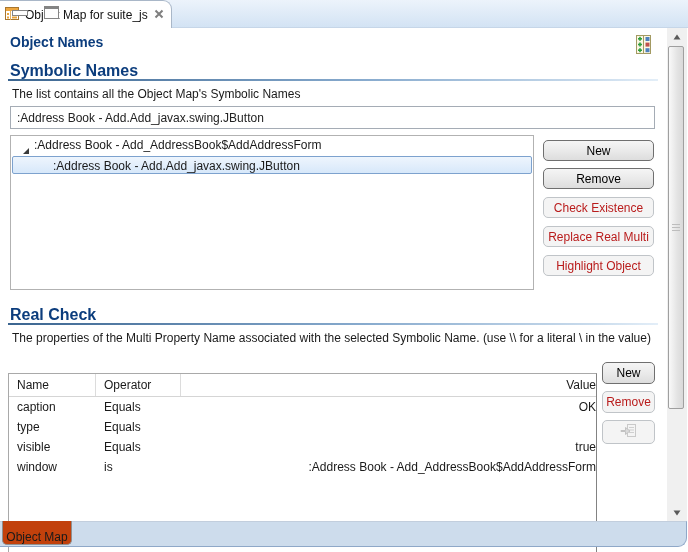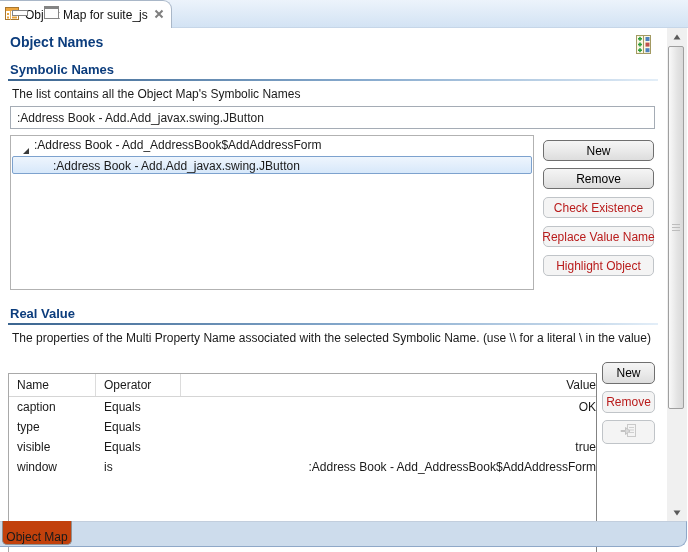--- a/index.html
+++ b/index.html
@@ -13,21 +13,21 @@
   .etab{position:absolute;left:0;top:0;height:28px;width:172px;background:#ffffff;
     border:1px solid #a9b7c8;border-bottom:none;border-left:none;border-radius:0 9px 0 0;
     display:flex;align-items:center;gap:6px;padding:0 6px 0 5px;box-sizing:border-box;}
   .etab .lbl{white-space:nowrap;color:#111;}
   .winctl{position:absolute;top:0;left:610;width:70px;height:28px;}
   .minbtn{position:absolute;left:12px;top:10px;width:14px;height:4px;border:1px solid #848484;background:#fdfdfd;}
   .maxbtn{position:absolute;left:44px;top:6px;width:13px;height:9px;border:1px solid #848484;border-top:3px solid #848484;background:#fdfdfd;}
 
   
   .pagetitle{position:absolute;left:10px;top:34px;font-size:14px;font-weight:bold;color:#0c3d7d;}
-  .secheader{position:absolute;font-size:13px;font-weight:bold;color:#0c3d7d;}
+  .secheader{position:absolute;font-size:16px;font-weight:bold;color:#0c3d7d;}
   .secrule{position:absolute;height:2px;width:650px;left:8px;
     background:linear-gradient(to right,#3b6590,#88abce 55%,#c9dbec 90%,#e3eef8);}
   .desc{position:absolute;left:12px;color:#1a1a1a;white-space:nowrap;}
 
   .gridicon{position:absolute;left:636px;top:35px;cursor:pointer;}
 
   
   .filter{position:absolute;left:10px;top:106px;width:645px;height:23px;box-sizing:border-box;
     border:1px solid #a5acb5;background:#fff;font-family:"Liberation Sans",sans-serif;
     font-size:12px;color:#222;padding:0 6px;}
@@ -147,24 +147,24 @@
       <span class="tlabel">:Address Book - Add_AddressBook$AddAddressForm</span>
     </div>
     <div class="trow child selected">
       <span class="tlabel">:Address Book - Add.Add_javax.swing.JButton</span>
     </div>
   </div>
 
   <div class="btn sbtn" style="top:140px;">New</div>
   <div class="btn sbtn" style="top:168px;">Remove</div>
   <div class="btn sbtn disabled" style="top:197px;">Check Existence</div>
-  <div class="btn sbtn disabled" style="top:226px;">Replace Value Name</div>
+  <div class="btn sbtn disabled" style="top:226px;">Replace Real Multi</div>
   <div class="btn sbtn disabled" style="top:255px;">Highlight Object</div>
 
-  <div class="secheader" style="left:10px;top:306px;">Real Value</div>
+  <div class="secheader" style="left:10px;top:306px;">Real Check</div>
   <div class="secrule" style="top:323px;"></div>
   <div class="desc" style="top:331px;">The properties of the Multi Property Name associated with the selected Symbolic Name. (use \\ for a literal \ in the value)</div>
 
   <div class="rtable">
     <div class="thead">
       <div class="cell c-name">Name</div>
       <div class="cell c-op">Operator</div>
       <div class="cell c-val">Value</div>
     </div>
     <div class="tbody">

